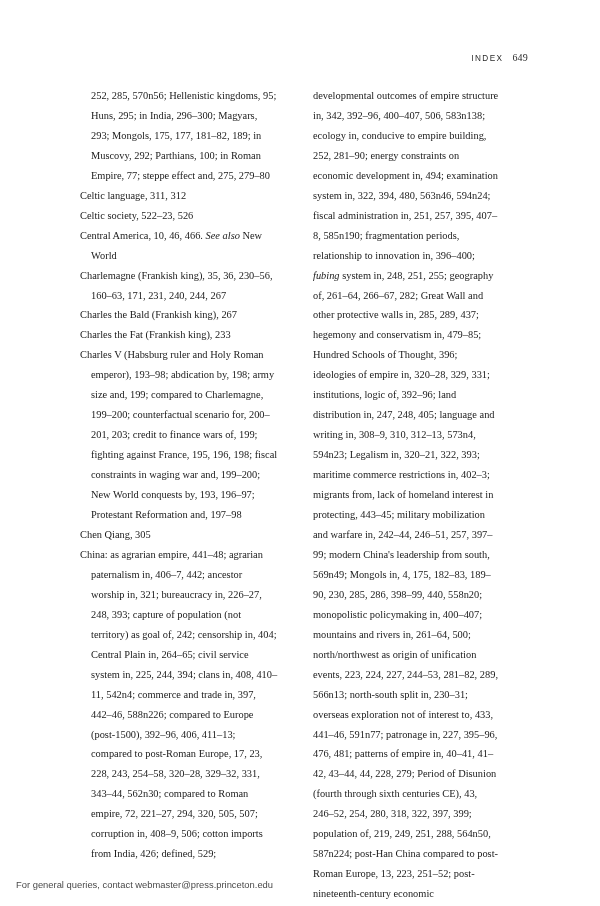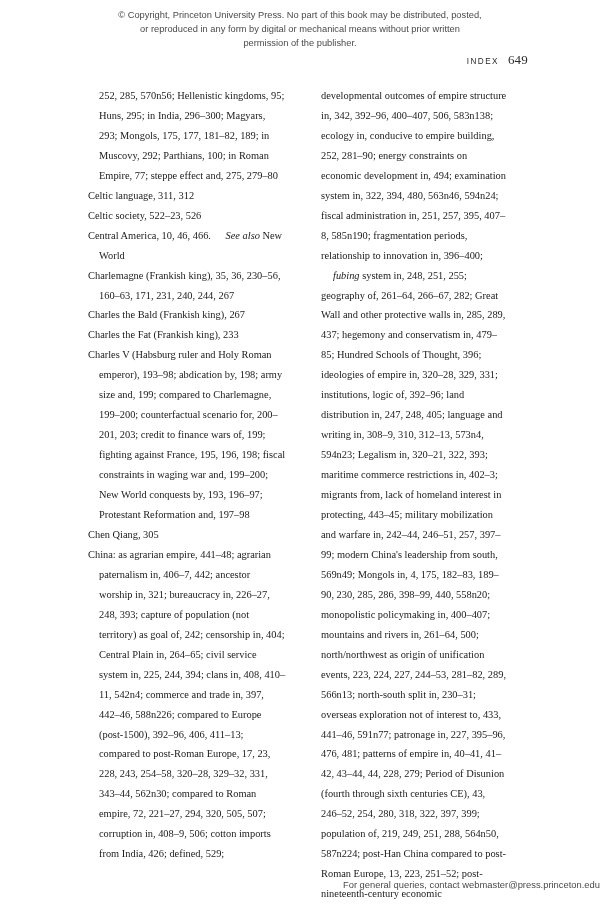--- a/index.html
+++ b/index.html
@@ -44,29 +44,29 @@
     right: 72px;
     top: 52px;
     font-family: "Liberation Sans", sans-serif;
     font-size: 8.2px;
     letter-spacing: 1.4px;
     color: #2b2b2b;
     white-space: nowrap;
   }
   .running-head .folio {
     font-family: "Liberation Serif", serif;
-    font-size: 13px;
+    font-size: 10px;
     letter-spacing: 0.2px;
     margin-left: 9px;
   }
 
   
   .columns {
     position: absolute;
-    left: 88px;
+    left: 80px;
     top: 86px;
     width: 420px;
     display: flex;
     gap: 24px;
   }
   .col {
     width: 198px;
   }
 
   .entry {
@@ -81,41 +81,39 @@
   
   .entry {
     text-indent: -11px;
   }
   .entry.cont {
     text-indent: 0;
     padding-left: 11px;
   }
   .entry i {
     font-style: italic;
-    margin-left: 12px;
   }
 
   
   .footer {
     position: absolute;
-    left: 4px;
+    left: 16px;
     right: 0;
     top: 879px;
-    text-align: right;
+    text-align: left;
     font-family: "Liberation Sans", sans-serif;
     font-size: 9.4px;
     color: #4a4a4a;
   }
 </style>
 </head>
 <body>
 
 <div class="page">
 
-  <div class="copyright">© Copyright, Princeton University Press. No part of this book may be distributed, posted, or reproduced in any form by digital or mechanical means without prior written permission of the publisher.</div>
 
   <div class="running-head">
     <span>INDEX</span><span class="folio">649</span>
   </div>
 
   <div class="columns">
 
     <div class="col">
 
       <p class="entry cont">252, 285, 570n56; Hellenistic kingdoms, 95; Huns, 295; in India, 296–300; Magyars, 293; Mongols, 175, 177, 181–82, 189; in Muscovy, 292; Parthians, 100; in Roman Empire, 77; steppe effect and, 275, 279–80</p>

